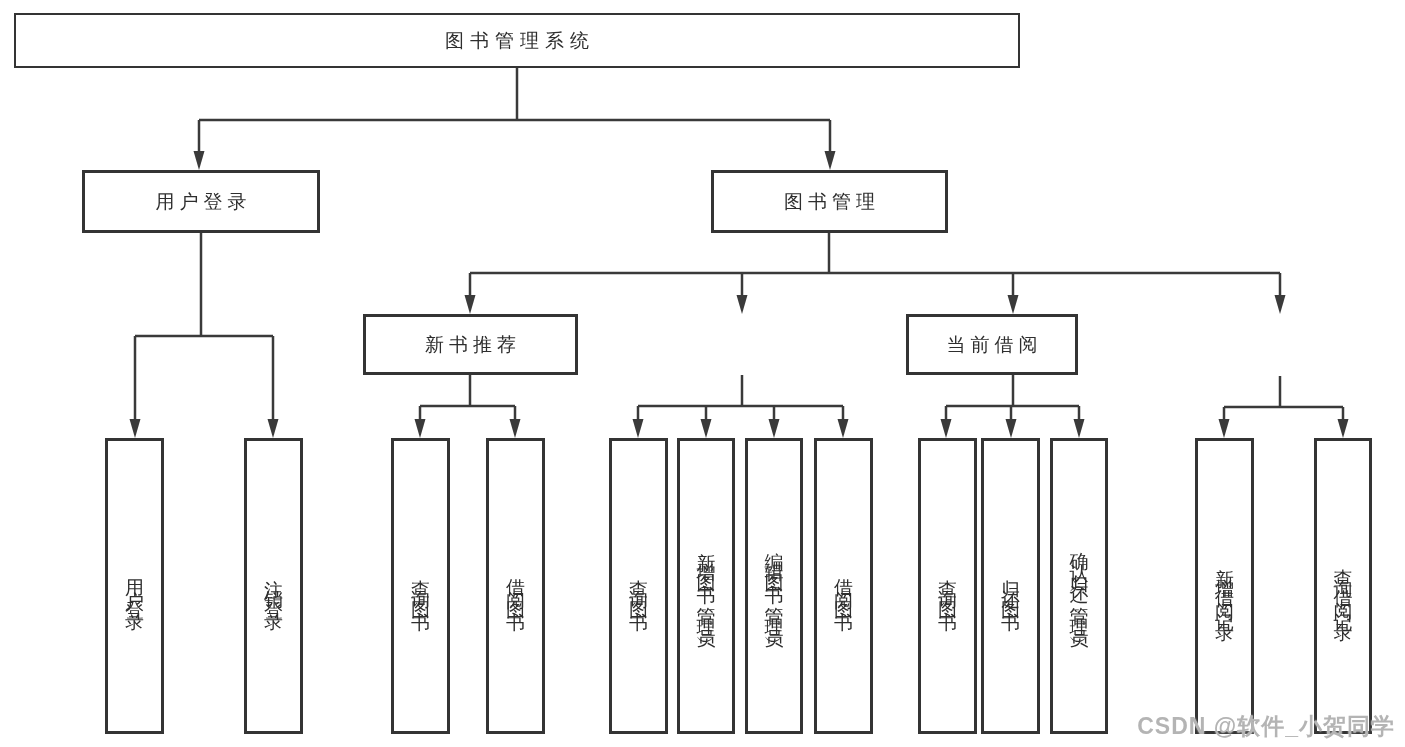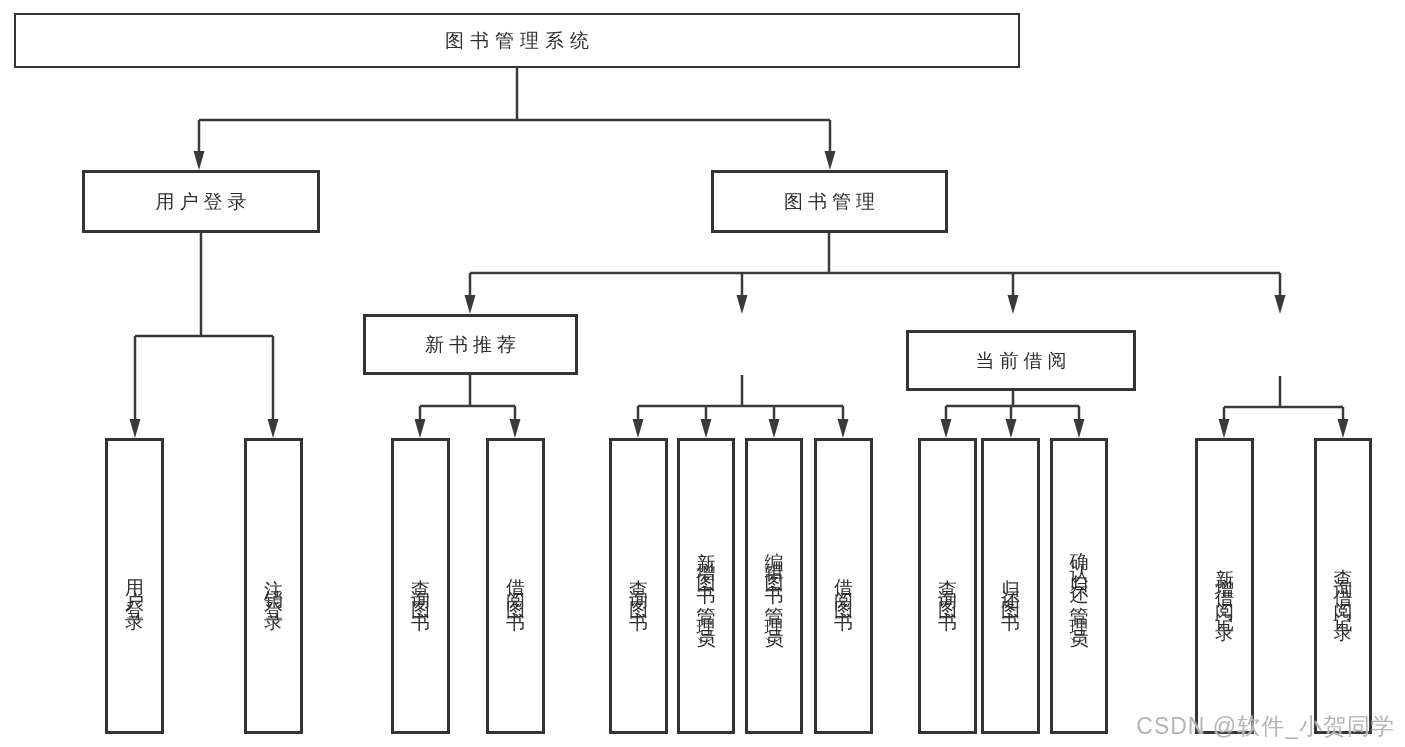--- a/index.html
+++ b/index.html
@@ -29,20 +29,21 @@
   .vtext {
     writing-mode:vertical-rl; text-orientation:mixed;
     font-size:19px; letter-spacing:11px; line-height:1.15;
     color:var(--text,#2e2e2e); white-space:nowrap;
   }
   .watermark {
     position:absolute; right:10px; bottom:5px; z-index:6;
     font-size:23px; letter-spacing:1px;
     color:var(--watermark,#b4b4b4);
     text-shadow:0 0 2px #ffffff;
+    font-weight:bold;
   }
 </style>
 </head>
 <body>
 
 <div class="canvas">
 
   <svg class="wires" viewBox="0 0 1405 747" aria-hidden="true">
 
     <g>
@@ -126,21 +127,21 @@
   <div class="hbox" style="left:82px;top:170px;width:238px;height:63px">
     <span>用户登录</span>
   </div>
   <div class="hbox" style="left:363px;top:314px;width:215px;height:61px">
     <span>新书推荐</span>
   </div>
 
   <div class="hbox" style="left:711px;top:170px;width:237px;height:63px">
     <span>图书管理</span>
   </div>
-  <div class="hbox" style="left:906px;top:330px;width:230px;height:61px">
+  <div class="hbox" style="left:906px;top:314px;width:172px;height:61px">
     <span>当前借阅</span>
   </div>
 
   <div class="vbox" style="left:105px;width:59px">
     <span class="vtext">用户登录</span>
   </div>
   <div class="vbox" style="left:244px;width:59px">
     <span class="vtext">注销登录</span>
   </div>
   <div class="vbox" style="left:391px;width:59px">

